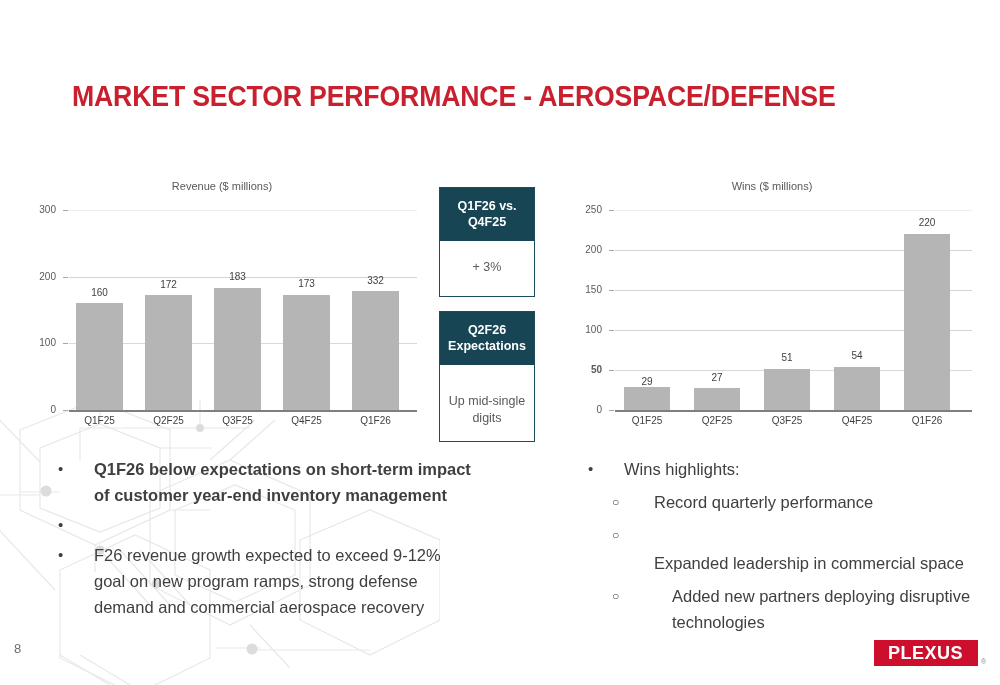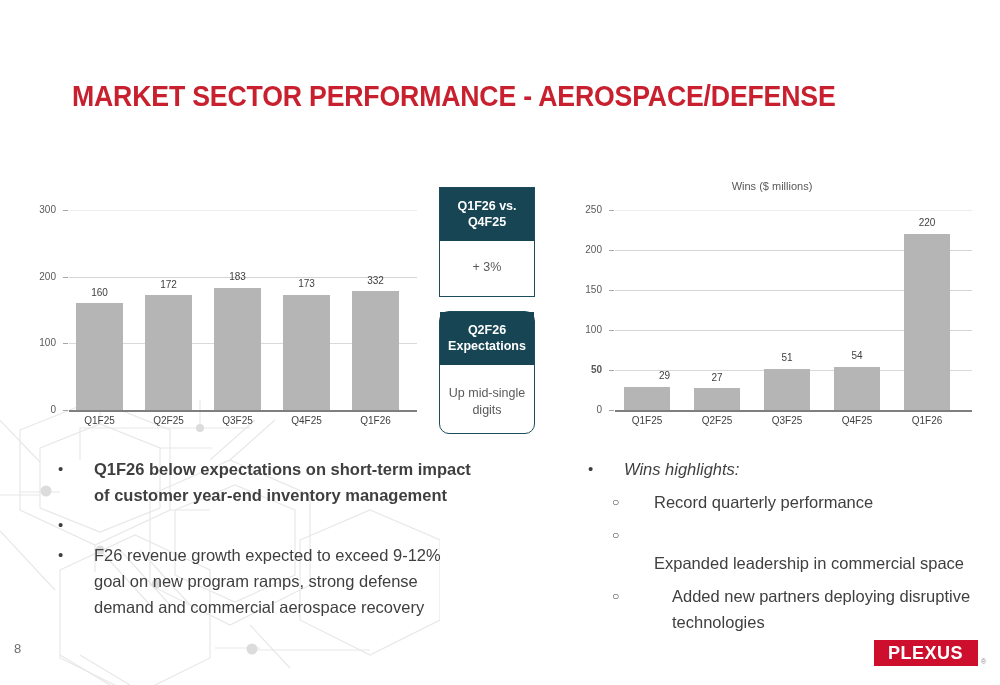--- a/index.html
+++ b/index.html
@@ -120,20 +120,21 @@
       <circle cx="100" cy="150" r="4.5"></circle>
       <circle cx="156" cy="184" r="4.5"></circle>
       <circle cx="252" cy="249" r="5.5"></circle>
       <circle cx="200" cy="28" r="4"></circle>
     </g>
   </svg>
 
   <div id="title">MARKET SECTOR PERFORMANCE - AEROSPACE/DEFENSE</div>
 
   <div class="chart" style="left:22px; top:180px; width:400px; height:250px;">
+    <div class="chart-title">Revenue ($ millions)</div>
 
     <div class="gridline" style="left:47px; top:30px;  width:348px; background:#EDEDED;"></div>
     <div class="gridline" style="left:47px; top:96.7px; width:348px;"></div>
     <div class="gridline" style="left:47px; top:163.3px; width:348px; background:#D9D9D9;"></div>
     <div class="axisline" style="left:47px; top:230px; width:348px;"></div>
 
     <div class="tickmark" style="left:41px; top:30px;"></div>
     <div class="tickmark" style="left:41px; top:96.7px;"></div>
     <div class="tickmark" style="left:41px; top:163.3px;"></div>
     <div class="tickmark" style="left:41px; top:230px;"></div>
@@ -163,26 +164,26 @@
   </div>
 
   <div class="callout" style="left:439px; top:187px;">
     <div class="callout-head">
       <div>Q1F26 vs.</div>
       <div>Q4F25</div>
     </div>
     <div class="callout-body" style="padding:18px 6px 20px;">+ 3%</div>
   </div>
 
-  <div class="callout" style="left:439px; top:311px;border-radius:10px;">
+  <div class="callout" style="left:439px; top:311px;">
     <div class="callout-head">
       <div>Q2F26</div>
       <div>Expectations</div>
     </div>
-    <div class="callout-body" style="padding:20px 5px 14px;">
+    <div class="callout-body" style="padding:28px 5px 14px;">
       <div>Up mid-single</div>
       <div>digits</div>
     </div>
   </div>
 
   <div class="chart" style="left:572px; top:180px; width:408px; height:250px;">
     <div class="chart-title" style="width:400px;">Wins ($ millions)</div>
 
     <div class="gridline" style="left:43px; top:30px;  width:357px; background:#EDEDED;"></div>
     <div class="gridline" style="left:43px; top:70px;  width:357px;"></div>
@@ -204,21 +205,21 @@
     <div class="ytick" style="left:0px; top:144px;">100</div>
     <div class="ytick" style="left:0px; top:184px;font-weight:bold;">50</div>
     <div class="ytick" style="left:0px; top:224px;">0</div>
 
     <div class="bar" style="left:52px;  top:206.8px; width:46px; height:23.2px;"></div>
     <div class="bar" style="left:122px; top:208.4px; width:46px; height:21.6px;"></div>
     <div class="bar" style="left:192px; top:189.2px; width:46px; height:40.8px;"></div>
     <div class="bar" style="left:262px; top:186.8px; width:46px; height:43.2px;"></div>
     <div class="bar" style="left:332px; top:54px;    width:46px; height:176px;"></div>
 
-    <div class="barlabel" style="left:52px;  top:190px; width:46px;text-align:right;">29</div>
+    <div class="barlabel" style="left:52px;  top:196px; width:46px;">29</div>
     <div class="barlabel" style="left:122px; top:192px; width:46px;">27</div>
     <div class="barlabel" style="left:192px; top:172px; width:46px;">51</div>
     <div class="barlabel" style="left:262px; top:170px; width:46px;">54</div>
     <div class="barlabel" style="left:332px; top:37px;  width:46px;">220</div>
 
     <div class="xlabel" style="left:47px;  top:235px; width:56px;">Q1F25</div>
     <div class="xlabel" style="left:117px; top:235px; width:56px;">Q2F25</div>
     <div class="xlabel" style="left:187px; top:235px; width:56px;">Q3F25</div>
     <div class="xlabel" style="left:257px; top:235px; width:56px;">Q4F25</div>
     <div class="xlabel" style="left:327px; top:235px; width:56px;">Q1F26</div>
@@ -234,21 +235,21 @@
     </div>
     <div class="bullet-row lvl1" style="margin-top:4px;">
       <div class="bullet-mark">•</div>
       <div class="bullet-text" style="width:358px;">F26 revenue growth expected to exceed 9-12% goal on new program ramps, strong defense demand and commercial aerospace recovery</div>
     </div>
   </div>
 
   <div class="bullets" style="left:588px; top:456px; width:400px;">
     <div class="bullet-row lvl1">
       <div class="bullet-mark">•</div>
-      <div class="bullet-text" style="width:340px;font-style:italic;">Wins highlights:</div>
+      <div class="bullet-text" style="width:340px;">Wins highlights:</div>
     </div>
     <div class="bullet-row lvl2" style="margin-top:7px; margin-left:24px;">
       <div class="bullet-mark">○</div>
       <div class="bullet-text" style="width:330px;">Record quarterly performance</div>
     </div>
     <div class="bullet-row lvl2" style="margin-top:7px; margin-left:24px;">
       <div class="bullet-mark">○</div>
       <div class="bullet-text" style="width:340px;margin-top:28px;">Expanded leadership in commercial space</div>
     </div>
     <div class="bullet-row lvl2" style="margin-top:7px; margin-left:24px;">

